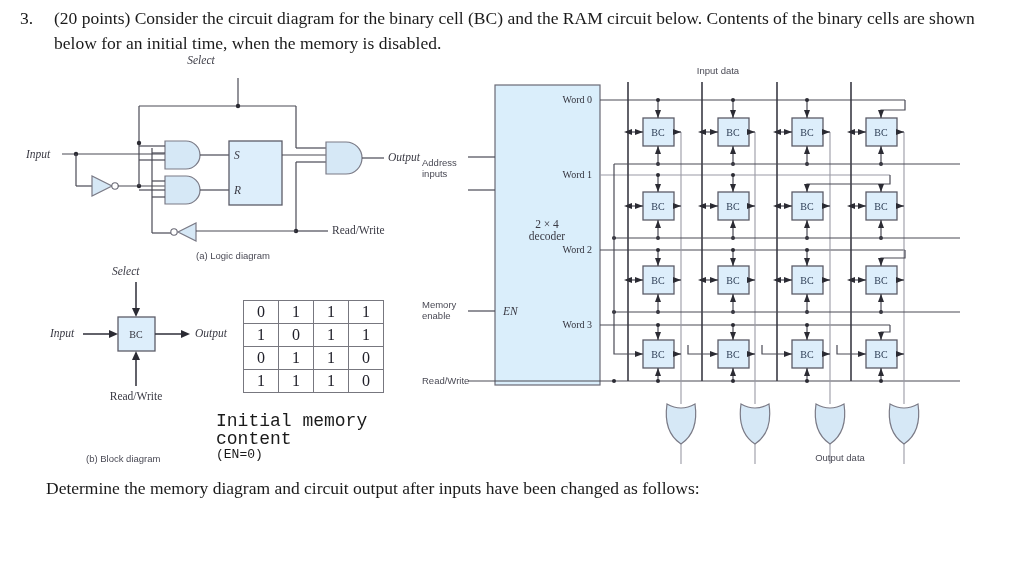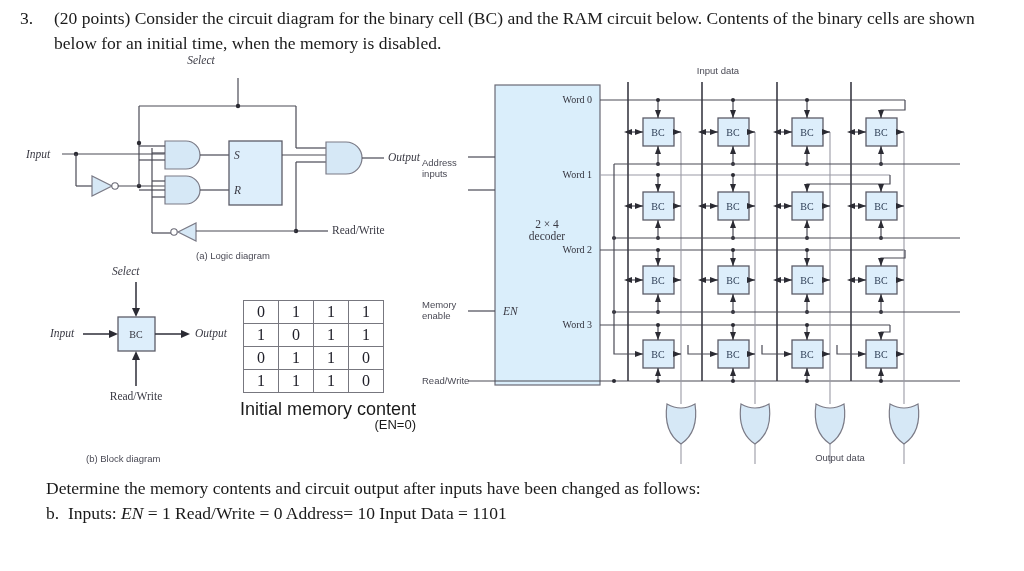--- a/index.html
+++ b/index.html
@@ -31,22 +31,22 @@
   .lbl-n{font-family:"Liberation Serif",serif;font-size:11.5px;fill:#3a3a44;}
   .lbl-sm{font-family:"Liberation Sans",sans-serif;font-size:9.5px;fill:#4a4a55;}
   .lbl-bc{font-family:"Liberation Serif",serif;font-size:10px;fill:#2d3d55;}
   .lbl-cap{font-family:"Liberation Sans",sans-serif;font-size:9.5px;fill:#4a4a55;}
   .lbl-w{font-family:"Liberation Serif",serif;font-size:10px;fill:#33333d;}
 
   
   #mem-table{position:absolute;left:243px;top:300px;border-collapse:collapse;}
   #mem-table td{width:32px;height:20px;text-align:center;vertical-align:middle;
                 border:1px solid #77777f;font-size:16px;font-family:"Liberation Serif",serif;color:#20202a;}
-  .tbl-cap{position:absolute;left:216px;top:400px;width:200px;text-align:right;
-           font-size:18px;font-family:Liberation Sans, sans-serif;color:#1a1a1a;line-height:18px;}
+  .tbl-cap{position:absolute;left:216px;top:412px;width:200px;text-align:left;
+           font-size:18px;font-family:Liberation Mono, monospace;color:#1a1a1a;line-height:18px;}
   .tbl-cap .sub{display:block;font-size:13px;margin-top:-2px;}
 </style>
 </head>
 <body>
 
 <div class="q-head">
   <span class="num">3.</span>
   <span class="body">(20 points) Consider the circuit diagram for the binary cell (BC) and the RAM circuit below. Contents of the binary cells are shown below for an initial time, when the memory is disabled.</span>
 </div>
 
@@ -450,15 +450,14 @@
   <line class="wire-lt" x1="830" y1="444" x2="830" y2="464"></line>
   <path class="gatefill" d="M890,404 Q904,412 918,404 Q922,432 904,444 Q886,432 890,404 Z"></path>
   <line class="wire-lt" x1="904" y1="444" x2="904" y2="464"></line>
 
   <text class="lbl-sm" x="840" y="461" text-anchor="middle">Output data</text>
 
   <circle class="dot" cx="614" cy="381" r="2"></circle>
 </svg>
 
 <div class="q-foot">
-  <span class="line">Determine the memory contents and circuit output after inputs have been changed as follows:</span>
-  <span class="line"><span class="lbl">b.</span><span>Inputs: </span><span class="ital">EN</span><span> = 1 Read/Write = 0 Address= 10 Input Data = 1101</span></span>
+  <span class="line">Determine the memory diagram and circuit output after inputs have been changed as follows:</span>
 </div>
 
 </body></html>

